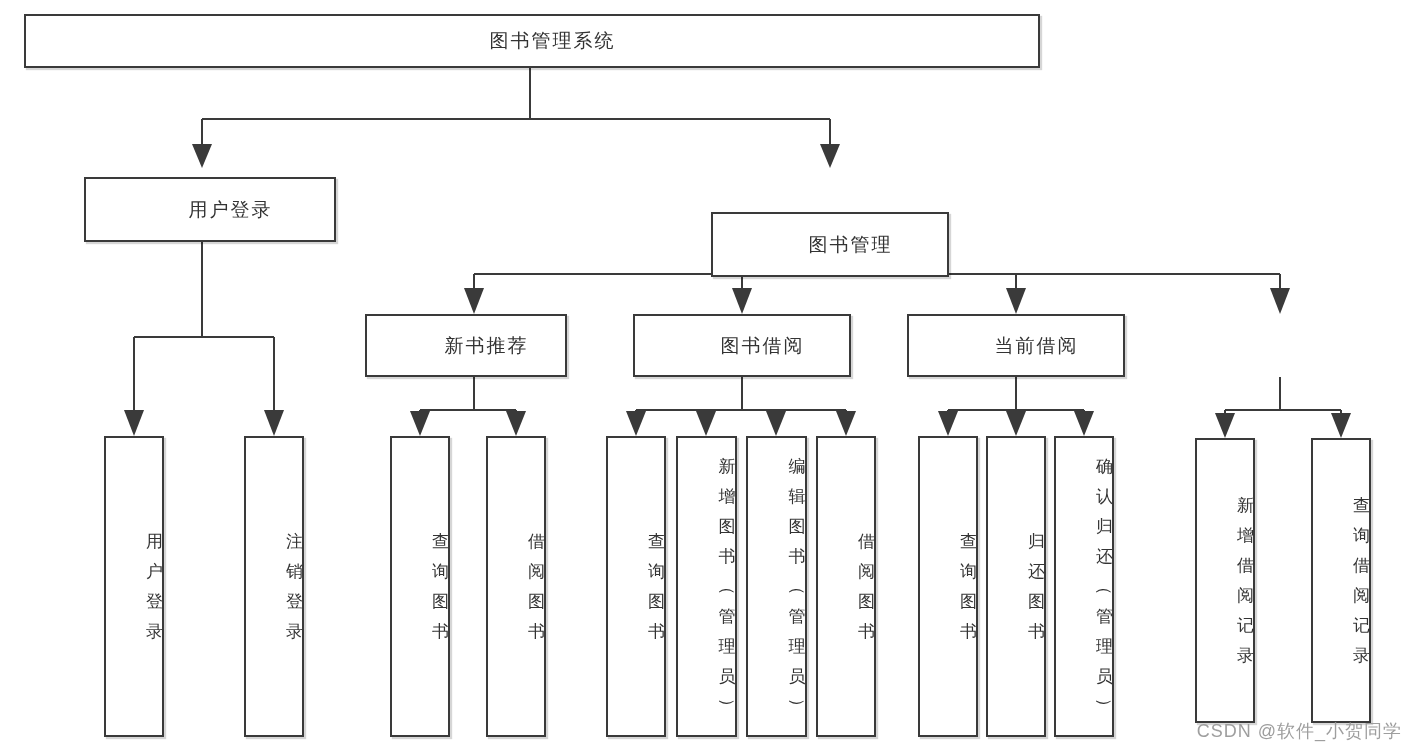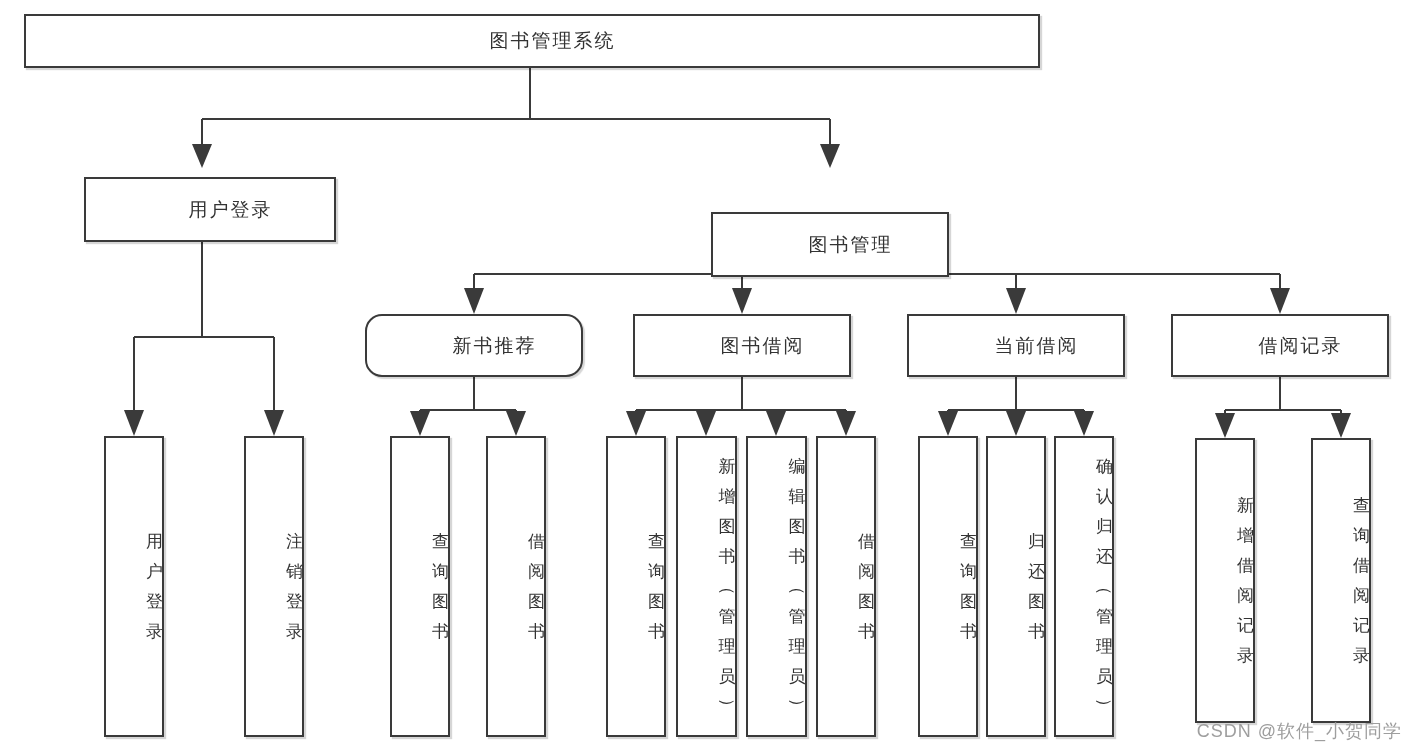--- a/index.html
+++ b/index.html
@@ -68,31 +68,28 @@
     <span class="hlabel">图书管理系统</span>
   </div>
 
   <div class="node" style="left:84px;top:168px;width:252px;height:65px;margin-top:9px;">
     <span class="hlabel">用户登录</span>
   </div>
   <div class="node" style="left:711px;top:168px;width:238px;height:65px;margin-top:44px;">
     <span class="hlabel">图书管理</span>
   </div>
 
-  <div class="node" style="left:365px;top:314px;width:218px;height:63px;border-radius:17px;">
+  <div class="node" style="left:365px;top:314px;width:202px;height:63px;">
     <span class="hlabel">新书推荐</span>
   </div>
   <div class="node" style="left:633px;top:314px;width:218px;height:63px;text-align:center;">
     <span class="hlabel">图书借阅</span>
   </div>
   <div class="node" style="left:907px;top:314px;width:218px;height:63px;text-align:right;">
     <span class="hlabel">当前借阅</span>
-  </div>
-  <div class="node" style="left:1171px;top:314px;width:218px;height:63px;">
-    <span class="hlabel">借阅记录</span>
   </div>
 
   <div class="node" style="left:104px;top:436px;width:60px;height:301px;">
     <span class="vtext">
         <span>用</span>
         <span>户</span>
         <span>登</span>
         <span>录</span>
       </span>
   </div>

